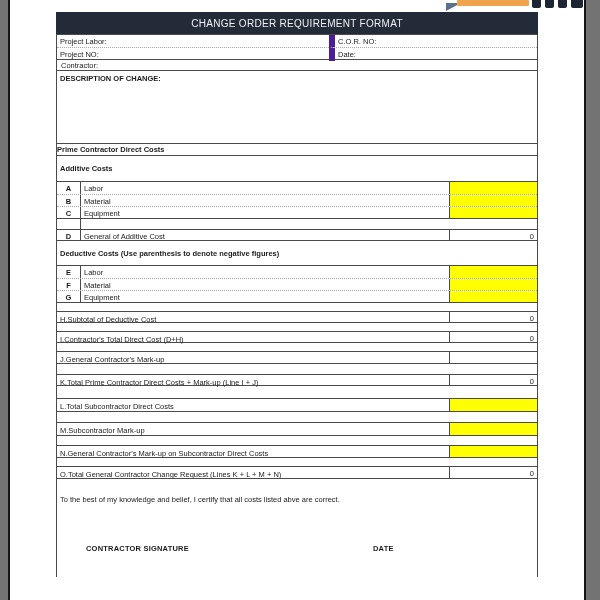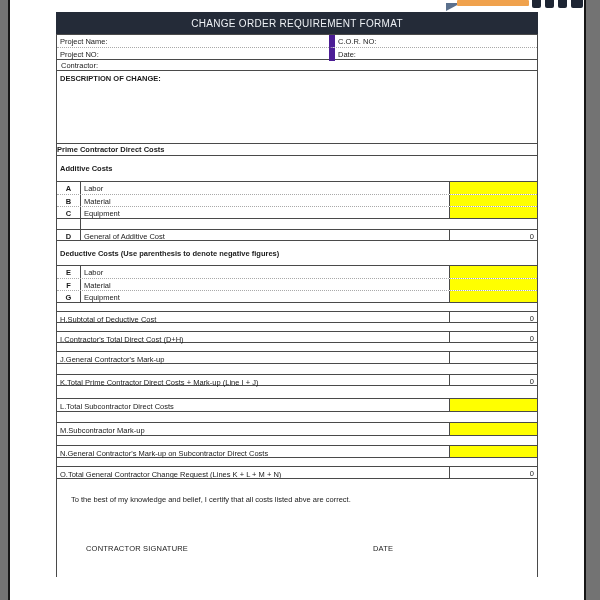--- a/index.html
+++ b/index.html
@@ -42,22 +42,22 @@
   .letter{width:24px;box-sizing:border-box;border-right:1px solid #4a4a4a;text-align:center;
           font-weight:700;padding-top:1px;}
   .rlabel{flex:1;padding:1px 0 0 3px;box-sizing:border-box;}
   .vcell{width:88px;box-sizing:border-box;border-left:1px solid #4a4a4a;text-align:right;
          padding:1px 3px 0 0;}
   .vyellow{background:#ffff00;}
   .spacer{background:#fff;}
   .h10{height:10px;} .h11{height:11px;} .h12{height:12px;} .h13{height:13px;} .h14{height:14px;}
   .srow .rlabel{padding-top:2px;}
   .certbox{height:99px;display:block;position:relative;border-bottom:none;}
-  .cert-text{position:absolute;left:14px;top:15px;font-size:7.5px;}
-  .sig{position:absolute;top:64px;font-weight:400;font-size:7.5px;letter-spacing:.2px;}
+  .cert-text{position:absolute;left:3px;top:15px;font-size:7.5px;}
+  .sig{position:absolute;top:64px;font-weight:700;font-size:7.5px;letter-spacing:.2px;}
   .sig-contractor{left:29px;}
   .sig-date{left:316px;}
 </style>
 </head>
 <body>
 
 <div class="canvas">
   <div class="page">
 
     <div class="logo">
@@ -69,21 +69,21 @@
       <div class="logo-frag f4"></div>
     </div>
 
     <div class="form">
 
       <div class="box titlebar">
         <span>CHANGE ORDER REQUIREMENT FORMAT</span>
       </div>
 
       <div class="box projgrid">
-        <div class="cell c-t">Project Name:</div>
+        <div class="cell c-t">Project Labor:</div>
         <div class="cell c-r c-t">C.O.R. NO:</div>
         <div class="cell">Project NO:</div>
         <div class="cell c-r">Date:</div>
       </div>
 
       <div class="box contractor">
         <span class="lbl">Contractor:</span>
       </div>
 
       <div class="box descbox">

